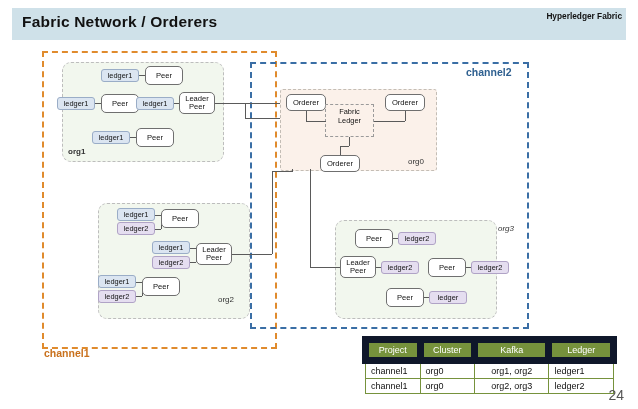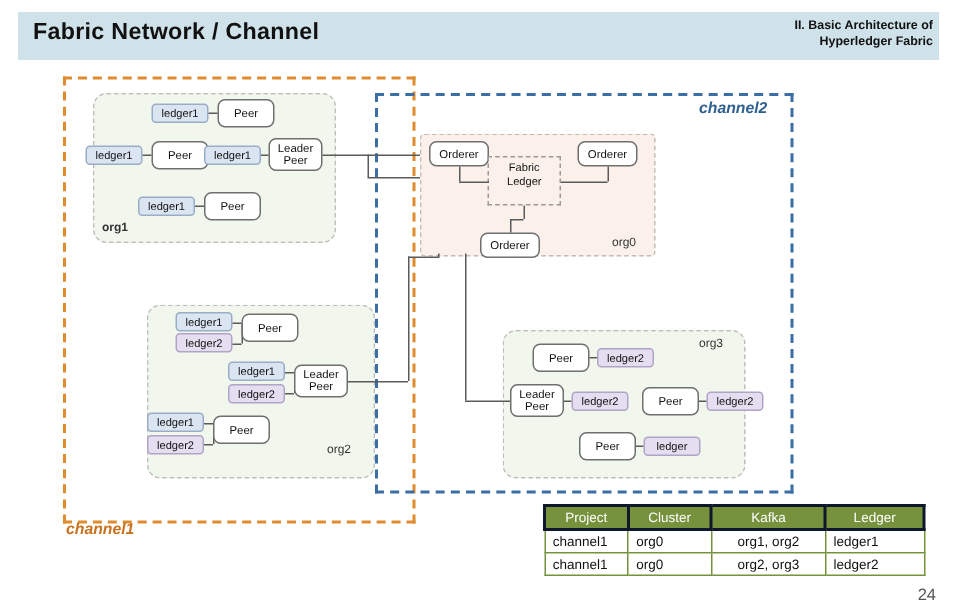--- a/index.html
+++ b/index.html
@@ -27,39 +27,39 @@
   
   .channel-frame{position:absolute;background:transparent;}
   #channel1-frame{
     left:42px;top:51px;width:231px;height:294px;
     border:2px dashed #e08b2d;
   }
   #channel2-frame{
     left:250px;top:62px;width:275px;height:263px;
     border:2px dashed #3a6ea5;
   }
-  .channel-label{position:absolute;font-size:10.5px;font-weight:bold;font-style:italic;}
+  .channel-label{position:absolute;font-size:10.5px;font-weight:bold;}
   #channel1-label{left:44px;top:347px;color:#c9711d;}
   #channel2-label{left:466px;top:66px;color:#2f6090;}
   
   .org-box{
     position:absolute;border:1px dashed #bdbdbd;border-radius:9px;
     background:#f2f7ee;
   }
   #org1-box{left:62px;top:62px;width:160px;height:98px;}
   #org2-box{left:98px;top:203px;width:150px;height:114px;}
   #org3-box{left:335px;top:220px;width:160px;height:97px;}
   #org0-box{
     position:absolute;left:280px;top:89px;width:155px;height:80px;
     border:1px dashed #c3bdb5;border-radius:3px;background:#fbf1ea;
   }
   .org-label{position:absolute;font-size:8px;color:#333;}
   #org1-label{left:68px;top:147px;font-weight:bold;}
   #org2-label{left:218px;top:295px;}
-  #org3-label{left:466px;top:224px;}
+  #org3-label{left:498px;top:224px;font-style:italic;}
   #org0-label{left:408px;top:157px;}
   
   .node{
     position:absolute;box-sizing:border-box;
     border:1px solid #6f6f6f;border-radius:5px;background:#ffffff;
     font-size:7.6px;color:#111;
     display:flex;align-items:center;justify-content:center;
     text-align:center;line-height:1.05;
   }
   .node.two-line{line-height:1.12;}
@@ -86,38 +86,37 @@
   .ln{position:absolute;background:#5a5a5a;}
   .ln.h{height:1px;}
   .ln.v{width:1px;}
   
   #summary-table{
     position:absolute;left:362px;top:336px;width:255px;
     border-collapse:collapse;font-size:9px;
   }
   #summary-table th{
     background:#76923c;color:#ffffff;font-weight:normal;
-    border:2px solid #0f172a;padding:2px 4px;text-align:center;
+    border:7px solid #0f172a;padding:2px 4px;text-align:center;
   }
   #summary-table td{
     border:1px solid #76923c;padding:2px 5px;text-align:left;color:#111;
     background:#ffffff;
   }
   #summary-table td.c-peers{text-align:center;}
   #page-number{
-    position:absolute;right:14px;bottom:6px;font-size:11px;color:#555;
+    position:absolute;right:14px;bottom:6px;font-size:14px;color:#555;
   }
 </style>
 </head>
 <body>
 
 <div id="header-band"></div>
-<div id="page-title">Fabric Network / Channel</div>
+<div id="page-title">Fabric Network / Orderers</div>
 <div id="header-subtitle">
-  <div>II. Basic Architecture of</div>
   <div>Hyperledger Fabric</div>
 </div>
 <div id="header-rule"></div>
 
 <div id="channel1-frame" class="channel-frame"></div>
 <div id="channel2-frame" class="channel-frame"></div>
 <div id="channel1-label" class="channel-label">channel1</div>
 <div id="channel2-label" class="channel-label">channel2</div>
 
 <div id="org1-box" class="org-box"></div>

